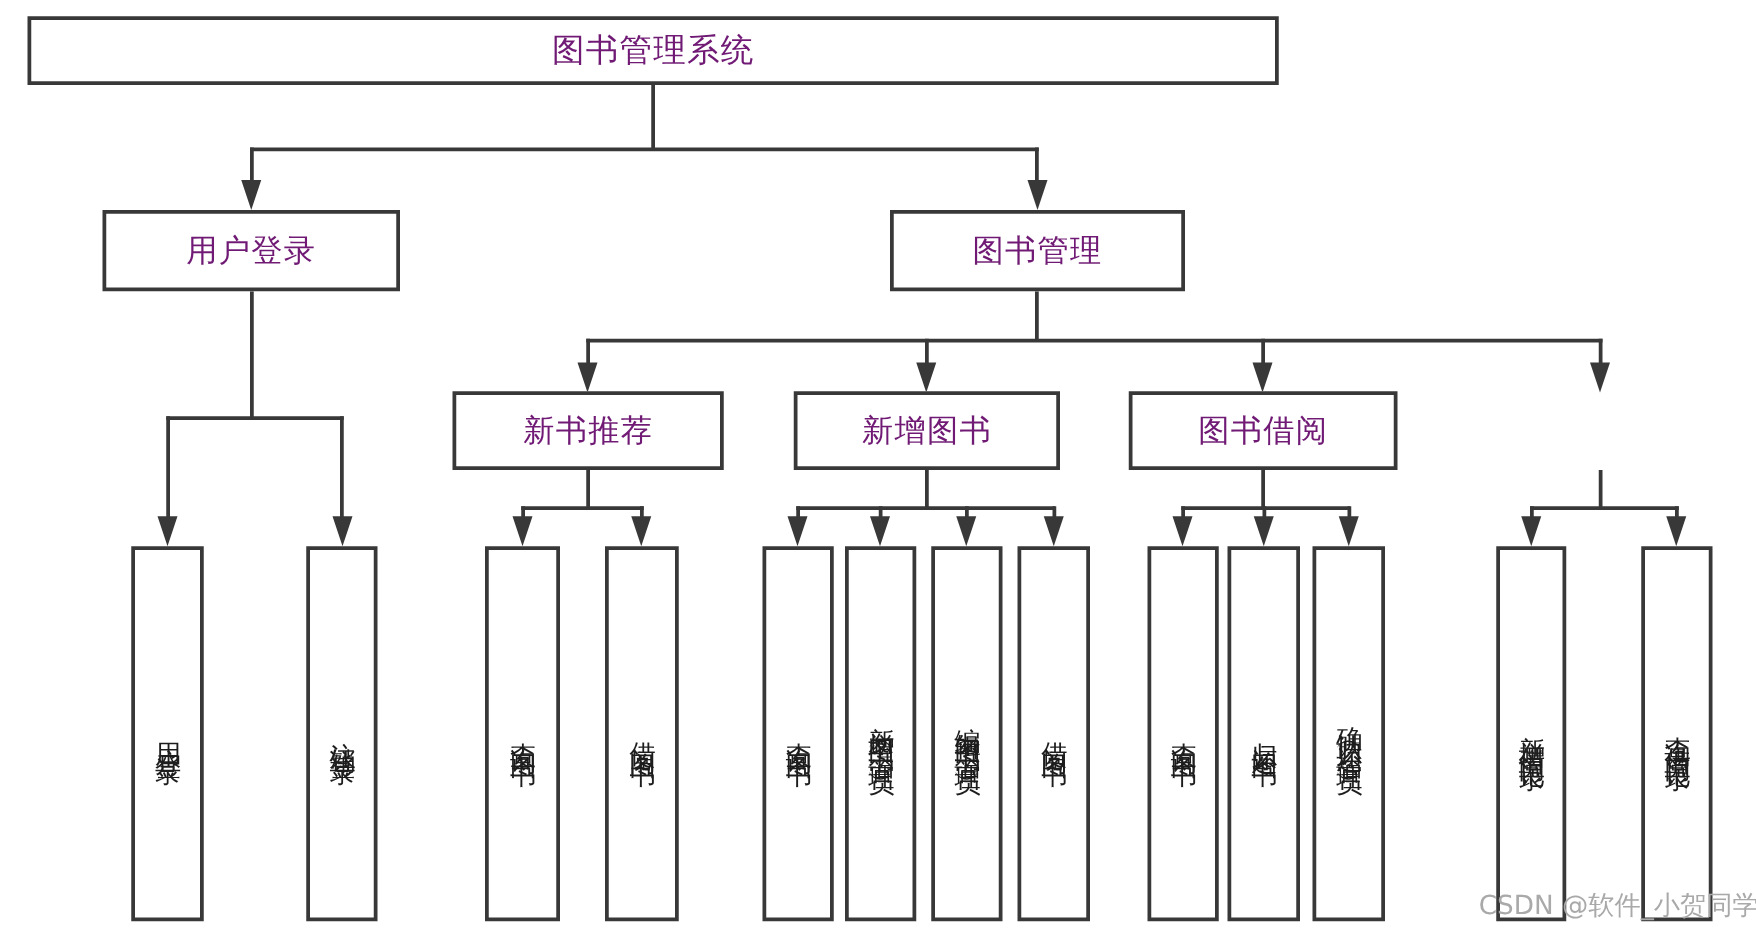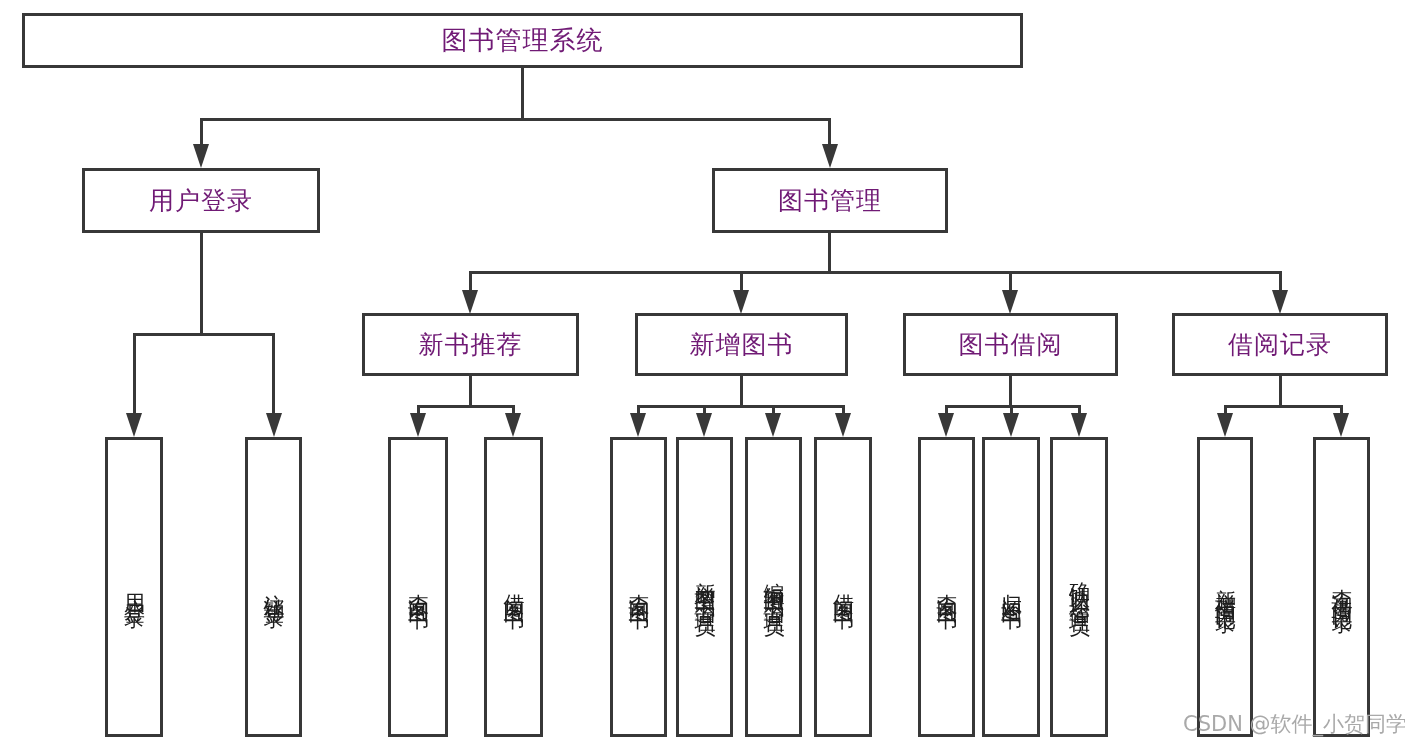--- a/index.html
+++ b/index.html
@@ -131,23 +131,20 @@
 
   <div class="box h" style="left:362px;top:313px;width:217px;height:63px">
     <span>新书推荐</span>
   </div>
   <div class="box h" style="left:635px;top:313px;width:213px;height:63px">
     <span>新增图书</span>
   </div>
   <div class="box h" style="left:903px;top:313px;width:215px;height:63px">
     <span>图书借阅</span>
   </div>
-  <div class="box h" style="left:1172px;top:313px;width:216px;height:63px">
-    <span>借阅记录</span>
-  </div>
 
   <div class="box leaf" style="left:105px;top:437px;width:58px;height:300px">
     <span>用户登录</span>
   </div>
   <div class="box leaf" style="left:245px;top:437px;width:57px;height:300px">
     <span>注销登录</span>
   </div>
 
   <div class="box leaf" style="left:388px;top:437px;width:60px;height:300px">
     <span>查询图书</span>

